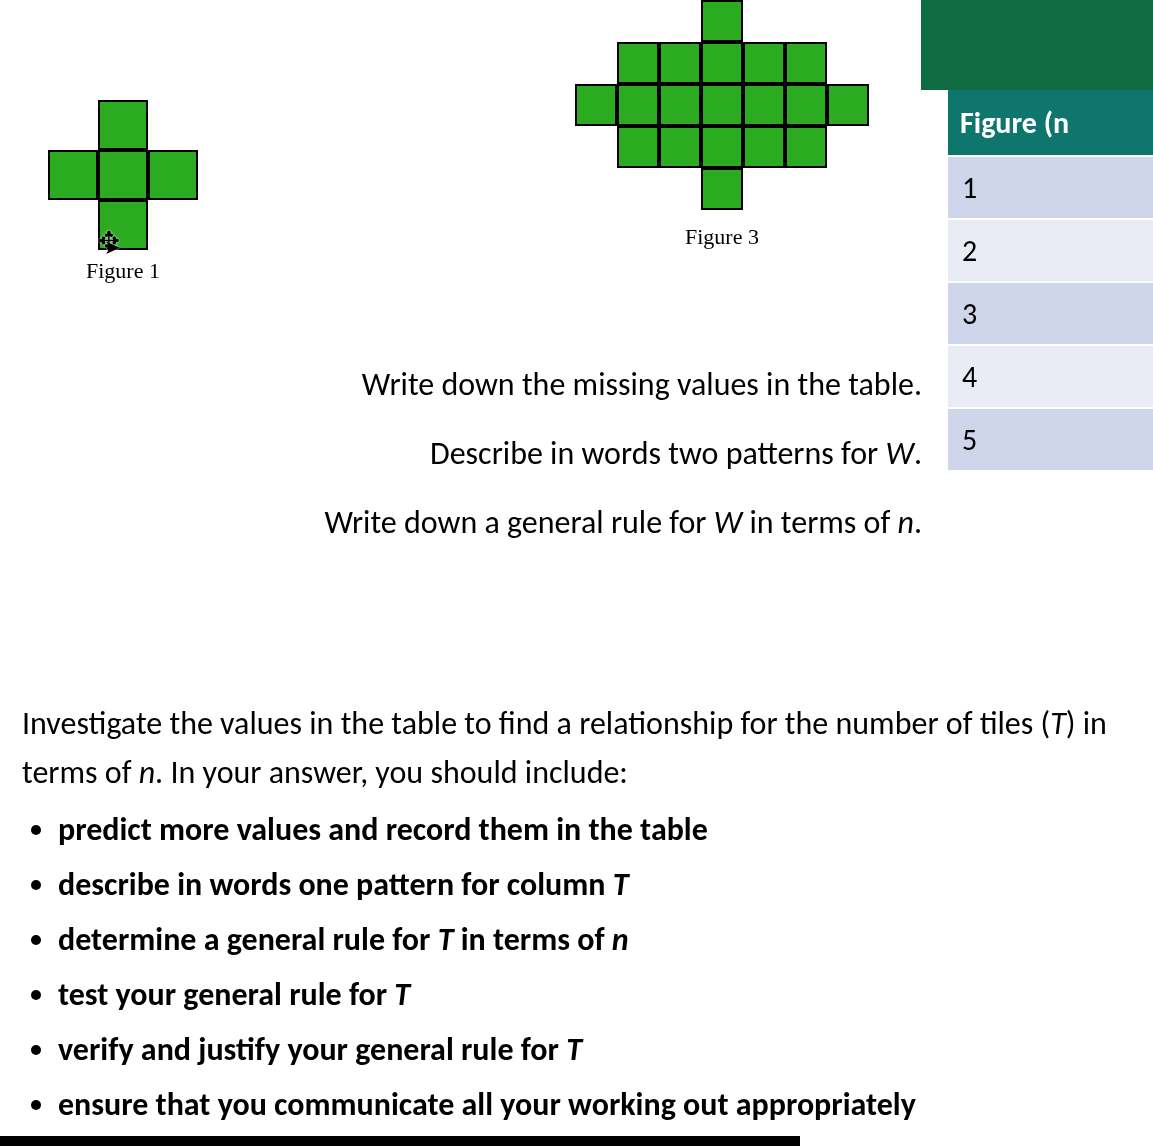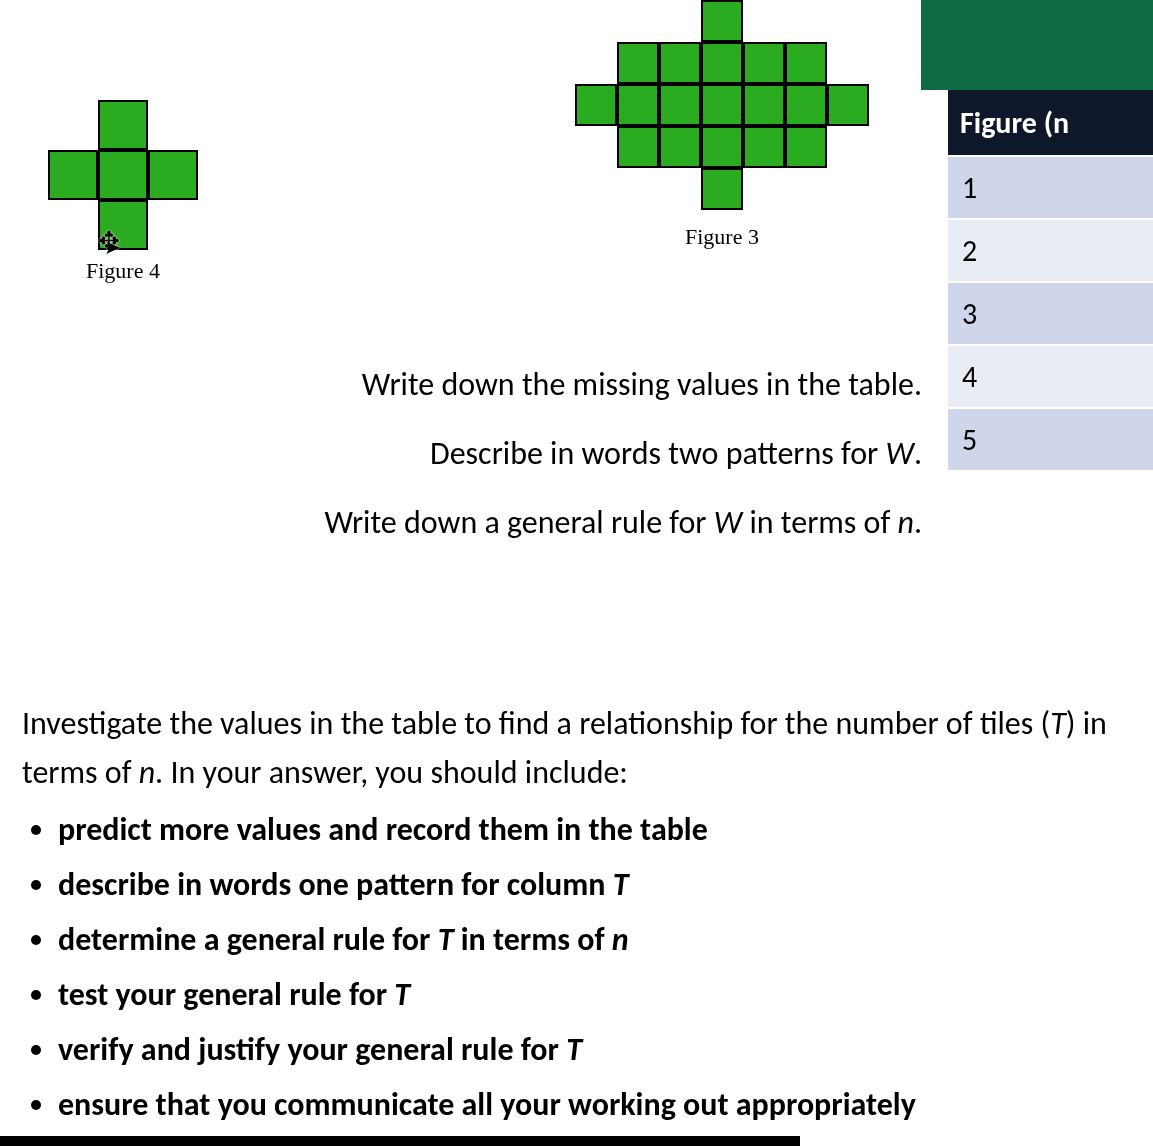--- a/index.html
+++ b/index.html
@@ -6,21 +6,21 @@
   .page{width:1153px;height:1146px;position:relative;overflow:hidden;}
   .figures-row{position:absolute;top:0;left:0;width:900px;height:320px;}
   .fig{position:absolute;text-align:center;}
   .fig-label{font-family:"Comic Sans MS","Segoe Script",cursive;font-size:22px;color:#000;margin-top:8px;}
   .tile{position:absolute;background:#2bab1f;border:2px solid #000;box-sizing:border-box;}
   
   .cursor{position:absolute;left:98px;top:225px;font-size:26px;color:#000;pointer-events:none;filter:drop-shadow(0 0 1px #fff);}
   
   .green-box{position:absolute;top:0;right:0;width:232px;height:90px;background:#0f6b42;}
   .edge-table{position:absolute;top:90px;right:0;width:205px;}
-  .edge-table .th{background:#0f172a;color:#fff;font-weight:bold;font-size:30px;padding:14px 12px;border-bottom:2px solid #fff;}
+  .edge-table .th{background:#0f766e;color:#fff;font-weight:bold;font-size:30px;padding:14px 12px;border-bottom:2px solid #fff;}
   .edge-table .td{padding:12px 14px;font-size:30px;border-bottom:2px solid #fff;}
   .edge-table .r0{background:#e9ebf5;}
   .edge-table .r1{background:#cfd5ea;}
   
   .main-text{position:absolute;top:355px;left:22px;width:900px;font-size:32px;line-height:1.9;}
   .main-text p{margin:0 0 8px 0;text-align:right;}
   .italic{font-style:italic;}
   .section2{position:absolute;top:700px;left:22px;width:1110px;font-size:32px;line-height:1.53;}
   .section2 ul{margin:8px 0 0 0;padding-left:36px;font-weight:bold;}
   .section2 li{margin:6px 0;}
@@ -34,21 +34,21 @@
   <div class="figures-row">
 
     <div class="fig" style="left:48px;top:100px;">
       <div style="position:relative;width:150px;height:150px;">
         <div class="tile" style="left:50px;top:0;width:50px;height:50px;"></div>
         <div class="tile" style="left:0;top:50px;width:50px;height:50px;"></div>
         <div class="tile" style="left:50px;top:50px;width:50px;height:50px;"></div>
         <div class="tile" style="left:100px;top:50px;width:50px;height:50px;"></div>
         <div class="tile" style="left:50px;top:100px;width:50px;height:50px;"></div>
       </div>
-      <div class="fig-label">Figure 4</div>
+      <div class="fig-label">Figure 1</div>
     </div>
 
 
     <div class="fig" style="left:575px;top:0;">
       <div style="position:relative;width:294px;height:252px;">
 
         <div class="tile" style="left:126px;top:0;width:42px;height:42px;"></div>
 
         <div class="tile" style="left:42px;top:42px;width:42px;height:42px;"></div>
         <div class="tile" style="left:84px;top:42px;width:42px;height:42px;"></div>

